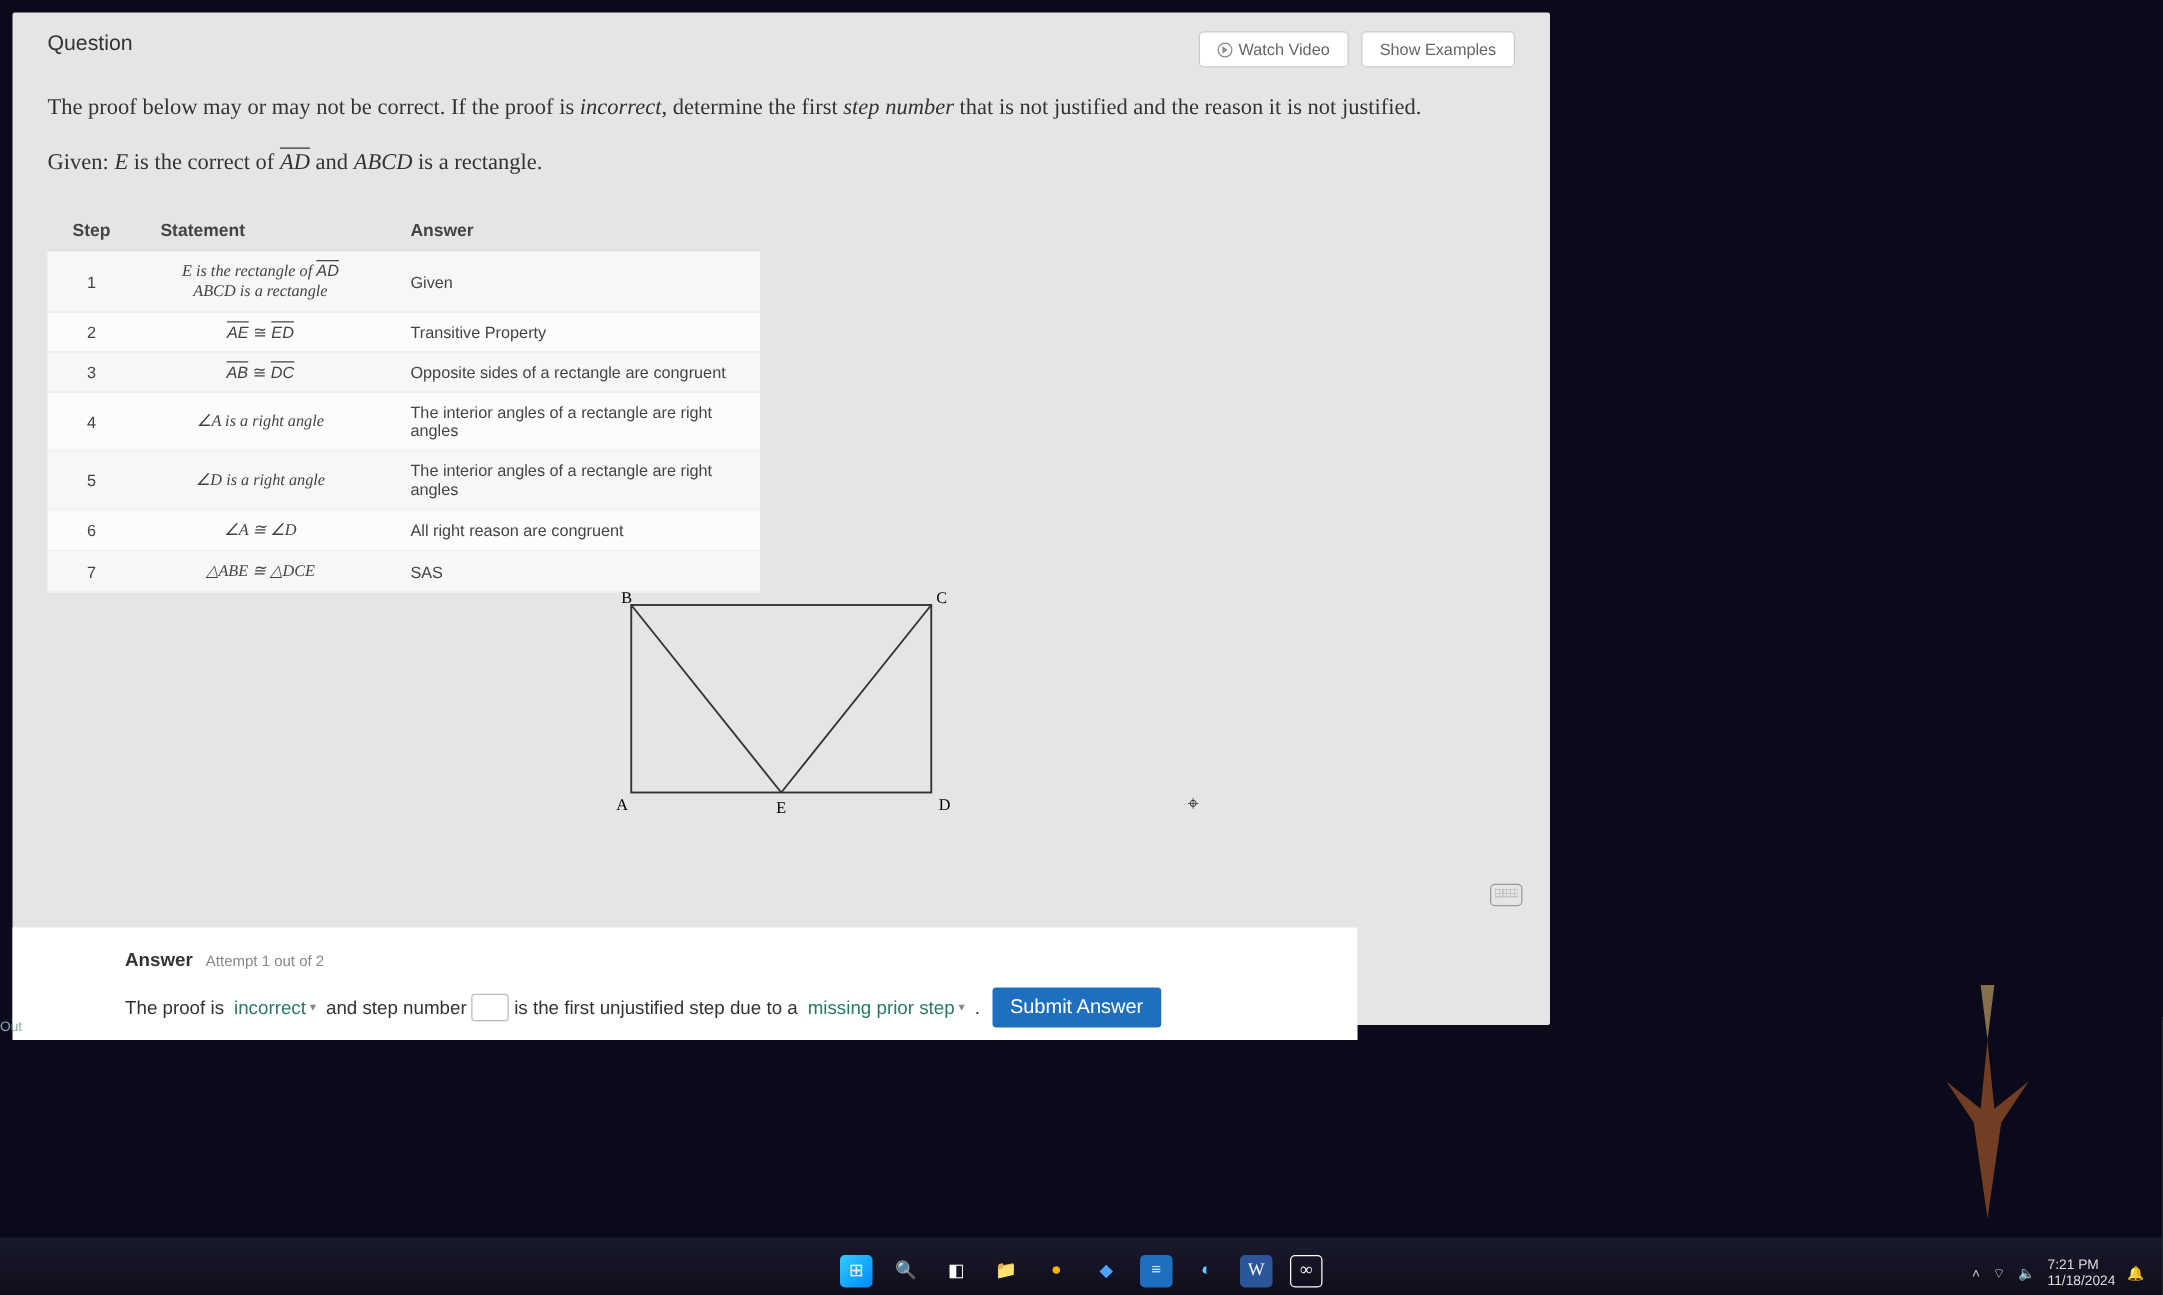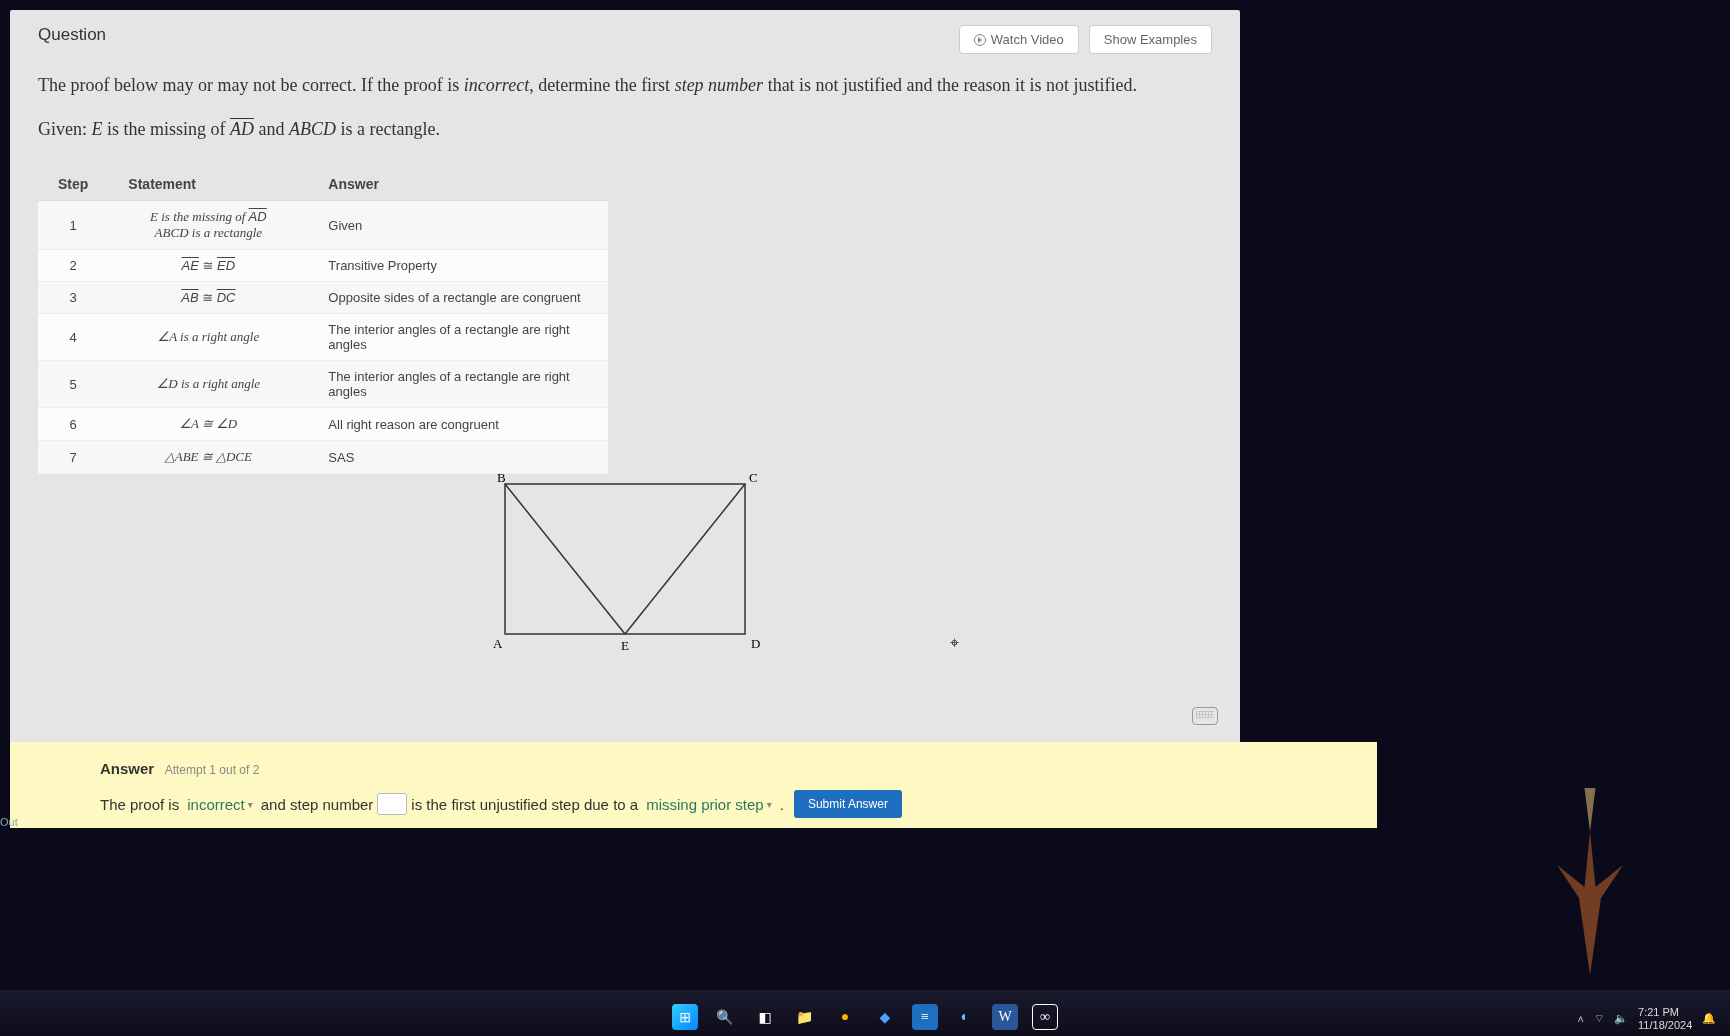--- a/index.html
+++ b/index.html
@@ -24,28 +24,28 @@
   table.proof tr:nth-child(odd) td { background: #fcfcfa; }
   .stepcol { text-align:center; width:60px; }
   .stmtcol { text-align:center; width:200px; }
   .reasoncol { width:300px; }
   .figwrap { text-align:center; margin-top: -10px; }
   svg.fig { display:inline-block; }
   .note { font-family: Arial, sans-serif; font-size: 12px; color:#555; text-align:center; margin-top:10px; }
   .keyboard-ico { position:absolute; right:22px; bottom:95px; width:26px; height:18px; border:1.5px solid #999; border-radius:4px; }
   .keyboard-ico::before { content:""; position:absolute; left:3px; right:3px; top:3px; bottom:6px; background: repeating-linear-gradient(90deg,#999 0 1px, transparent 1px 3px), repeating-linear-gradient(0deg,#999 0 1px, transparent 1px 3px); opacity:.4;}
   .cursor { position:absolute; left:940px; top:624px; font-size:16px; color:#333; }
-  .answerbar { position:absolute; left:10px; top:742px; width:1367px; background:#fef9c3; padding: 18px 28px 10px 90px; font-family: Arial, sans-serif; }
+  .answerbar { position:absolute; left:10px; top:742px; width:1076px; background:#ffffff; padding: 18px 28px 10px 90px; font-family: Arial, sans-serif; }
   .answerlabel { font-size:15px; color:#333; }
   .attempt { font-size:12px; color:#888; margin-left:6px; }
   .answerrow { margin-top:12px; font-size:15px; color:#333; display:flex; align-items:center; gap:4px; flex-wrap:wrap; }
   .dropdown { color:#2a7a5a; padding:2px 4px; display:inline-flex; align-items:center; gap:3px; cursor:pointer; }
   .dropdown .chev { font-size:10px; color:#888; }
   .numbox { display:inline-block; width:30px; height:22px; border:1px solid #bbb; border-radius:3px; background:#fff; }
-  .submit { background:#1f6fc0; color:#fff; border:none; padding:7px 14px; font-size:12px; border-radius:3px; cursor:pointer; margin-left:6px; font-family: Arial, sans-serif; }
+  .submit { background:#1f6fc0; color:#fff; border:none; padding:7px 14px; font-size:16px; border-radius:3px; cursor:pointer; margin-left:6px; font-family: Arial, sans-serif; }
   .outlabel { position:absolute; left:0; top:816px; font-size:11px; color:#8aa; font-family:Arial,sans-serif; }
   .taskbar { position:absolute; left:0; right:0; bottom:0; height:46px; background: linear-gradient(#1a1a2e,#0d0d1a); display:flex; align-items:center; }
   .taskcenter { position:absolute; left:50%; transform:translateX(-50%); bottom:6px; display:flex; gap:14px; align-items:center; }
   .ticon { width:26px; height:26px; border-radius:4px; display:flex; align-items:center; justify-content:center; font-size:14px; color:#fff; }
   .tray { position:absolute; right:14px; bottom:4px; display:flex; align-items:center; gap:10px; color:#ddd; font-size:11px; font-family: Arial, sans-serif; }
   .tray .clock { line-height:1.2; }
   .chevup { font-size:11px; color:#ccc; }
   .deco { position:absolute; right:30px; bottom:50px; width:220px; height:220px; opacity:.6; pointer-events:none; }
 </style>
 </head>
@@ -65,35 +65,35 @@
           <span>Show Examples</span>
         </button>
       </div>
     </div>
 
     <p class="prompt">
       <span>The proof below may or may not be correct. If the proof is </span><em class="math">incorrect</em><span>, determine the first </span><em class="math">step number</em><span> that is not justified and the reason it is not justified.</span>
     </p>
 
     <p class="given">
-      <span>Given: </span><span class="math">E</span><span> is the missing of </span><span class="overline">AD</span><span> and </span><span class="math">ABCD</span><span> is a rectangle.</span>
+      <span>Given: </span><span class="math">E</span><span> is the correct of </span><span class="overline">AD</span><span> and </span><span class="math">ABCD</span><span> is a rectangle.</span>
     </p>
 
 
     <table class="proof">
       <tbody>
           <tr>
         <th class="stepcol">Step</th>
         <th class="stmtcol">Statement</th>
         <th class="reasoncol">Answer</th>
       </tr>
       <tr>
         <td class="stepcol">1</td>
         <td class="stmtcol">
-          <div><span class="math">E is the missing of </span><span class="overline">AD</span></div>
+          <div><span class="math">E is the rectangle of </span><span class="overline">AD</span></div>
           <div class="math">ABCD is a rectangle</div>
         </td>
         <td class="reasoncol">Given</td>
       </tr>
       <tr>
         <td class="stepcol">2</td>
         <td class="stmtcol"><span class="overline">AE</span> ≅ <span class="overline">ED</span></td>
         <td class="reasoncol">Transitive Property</td>
       </tr>
       <tr>

